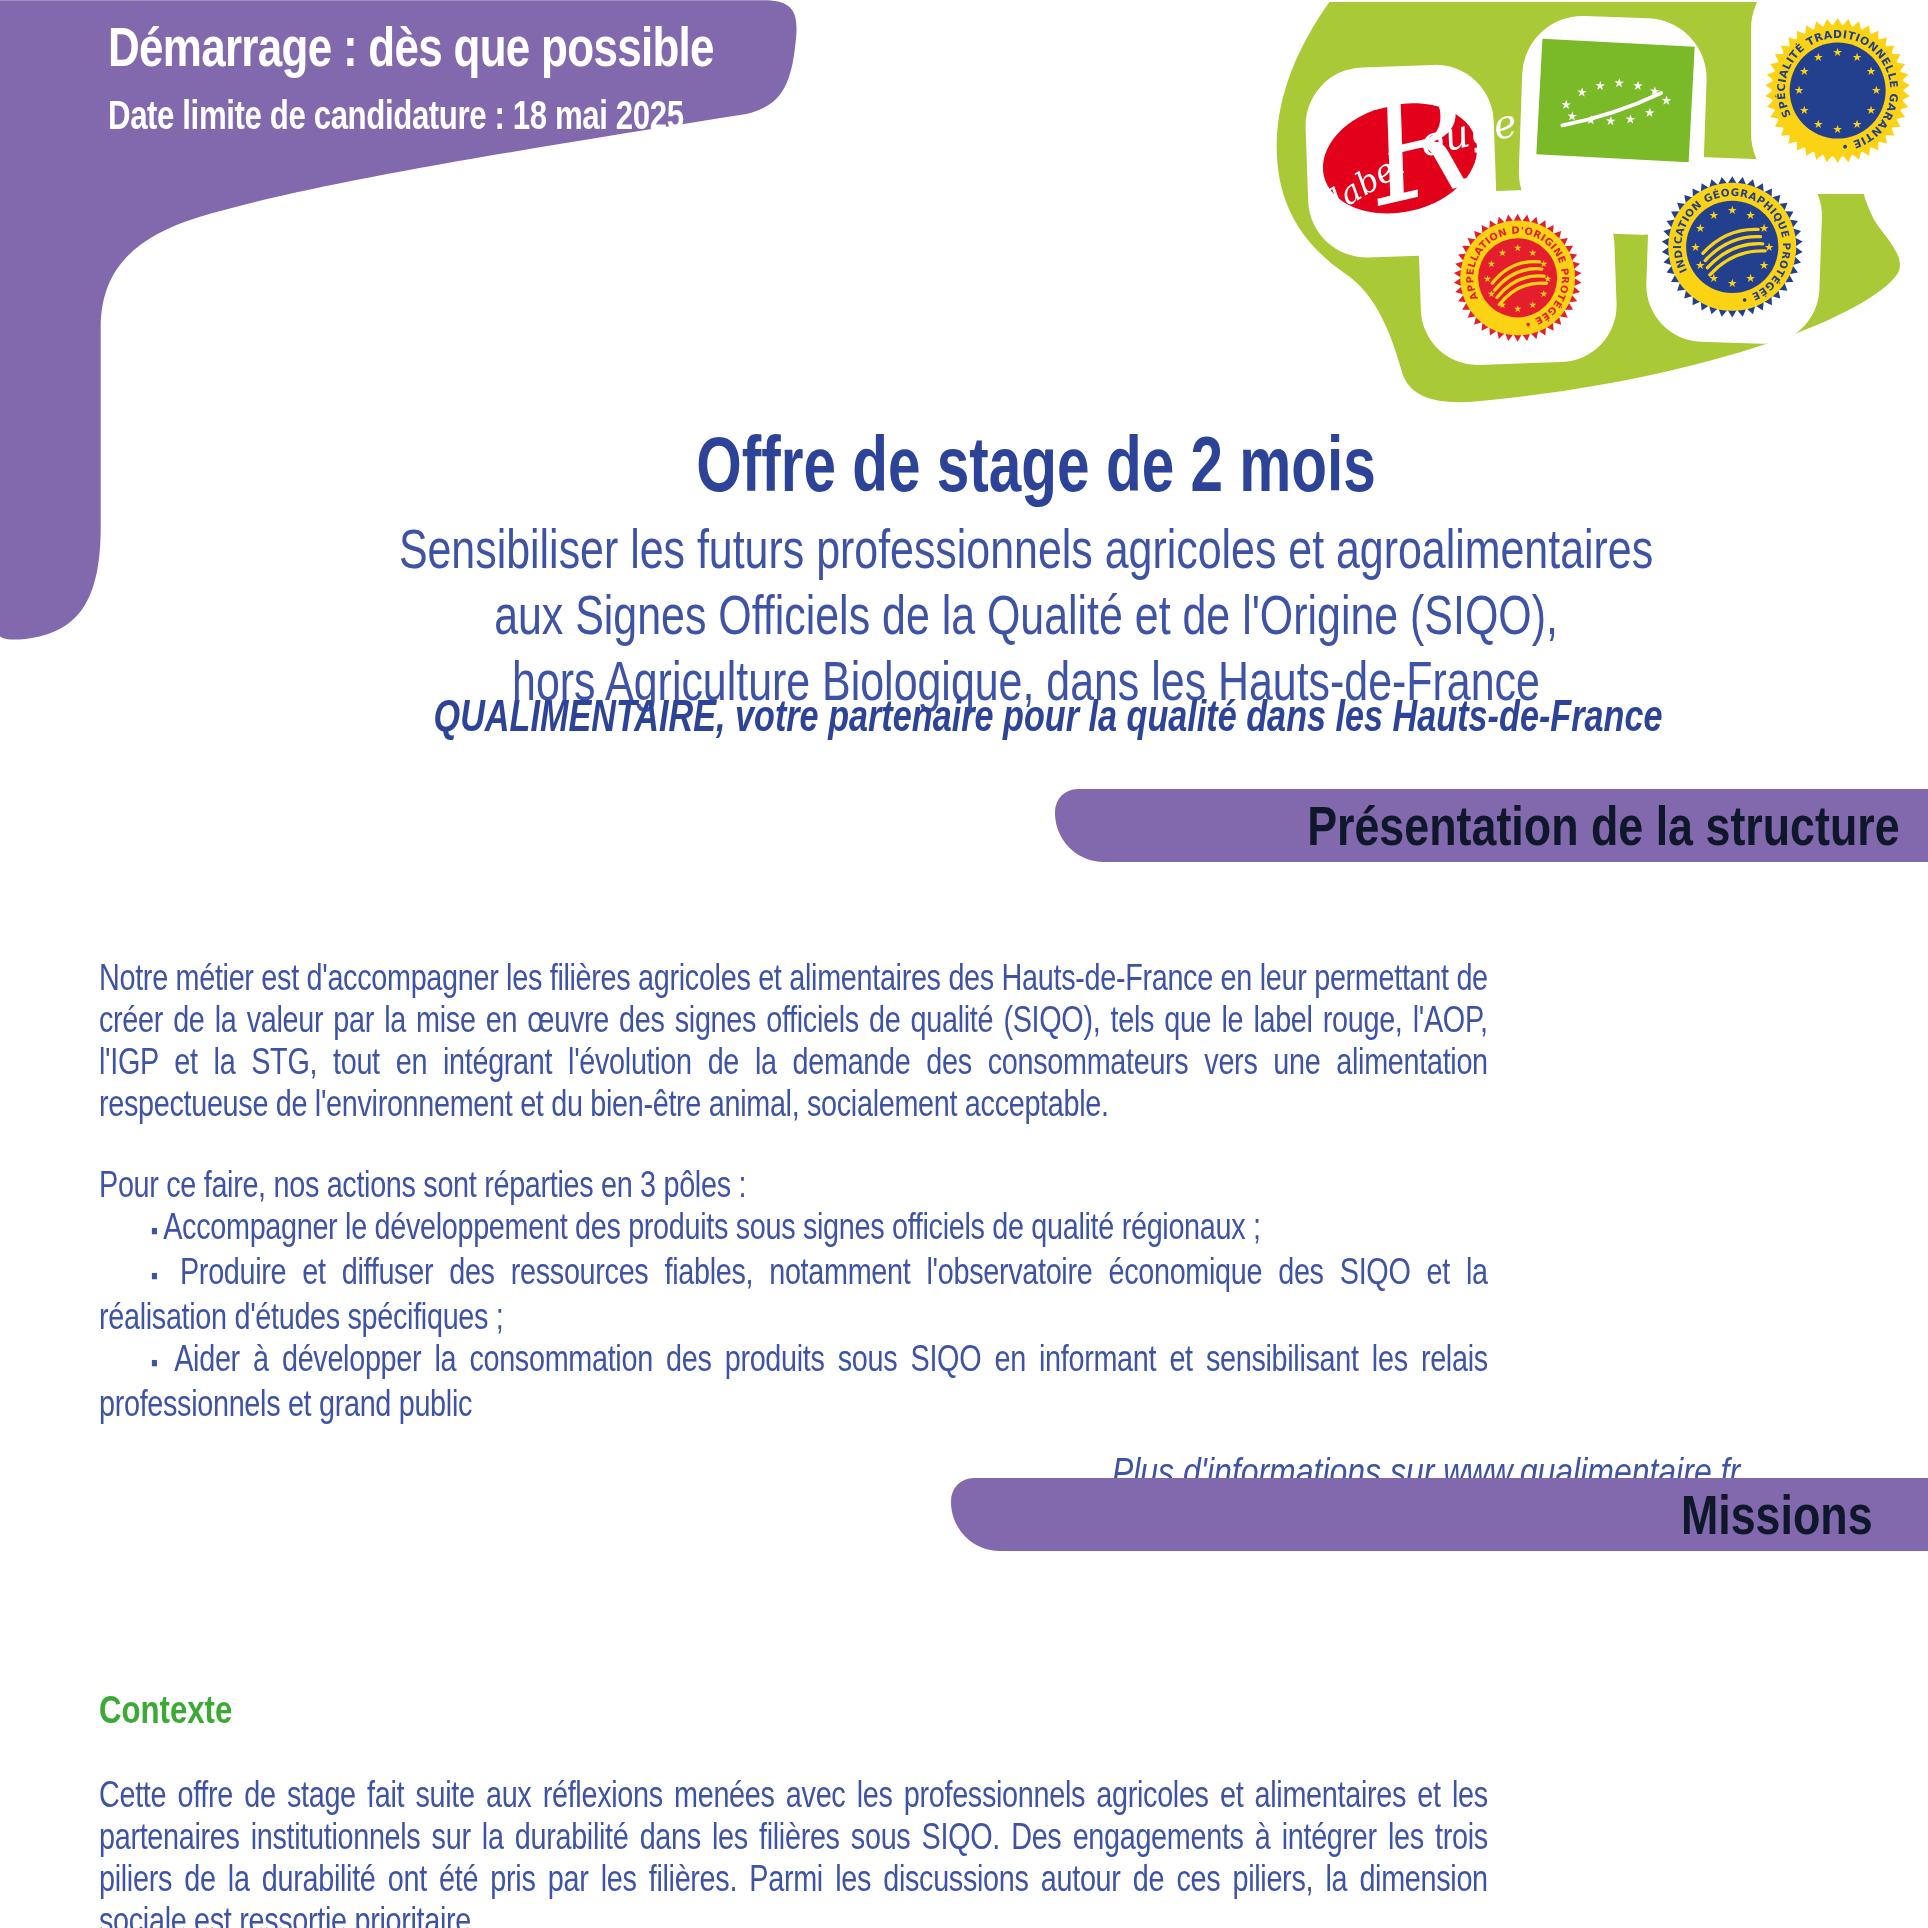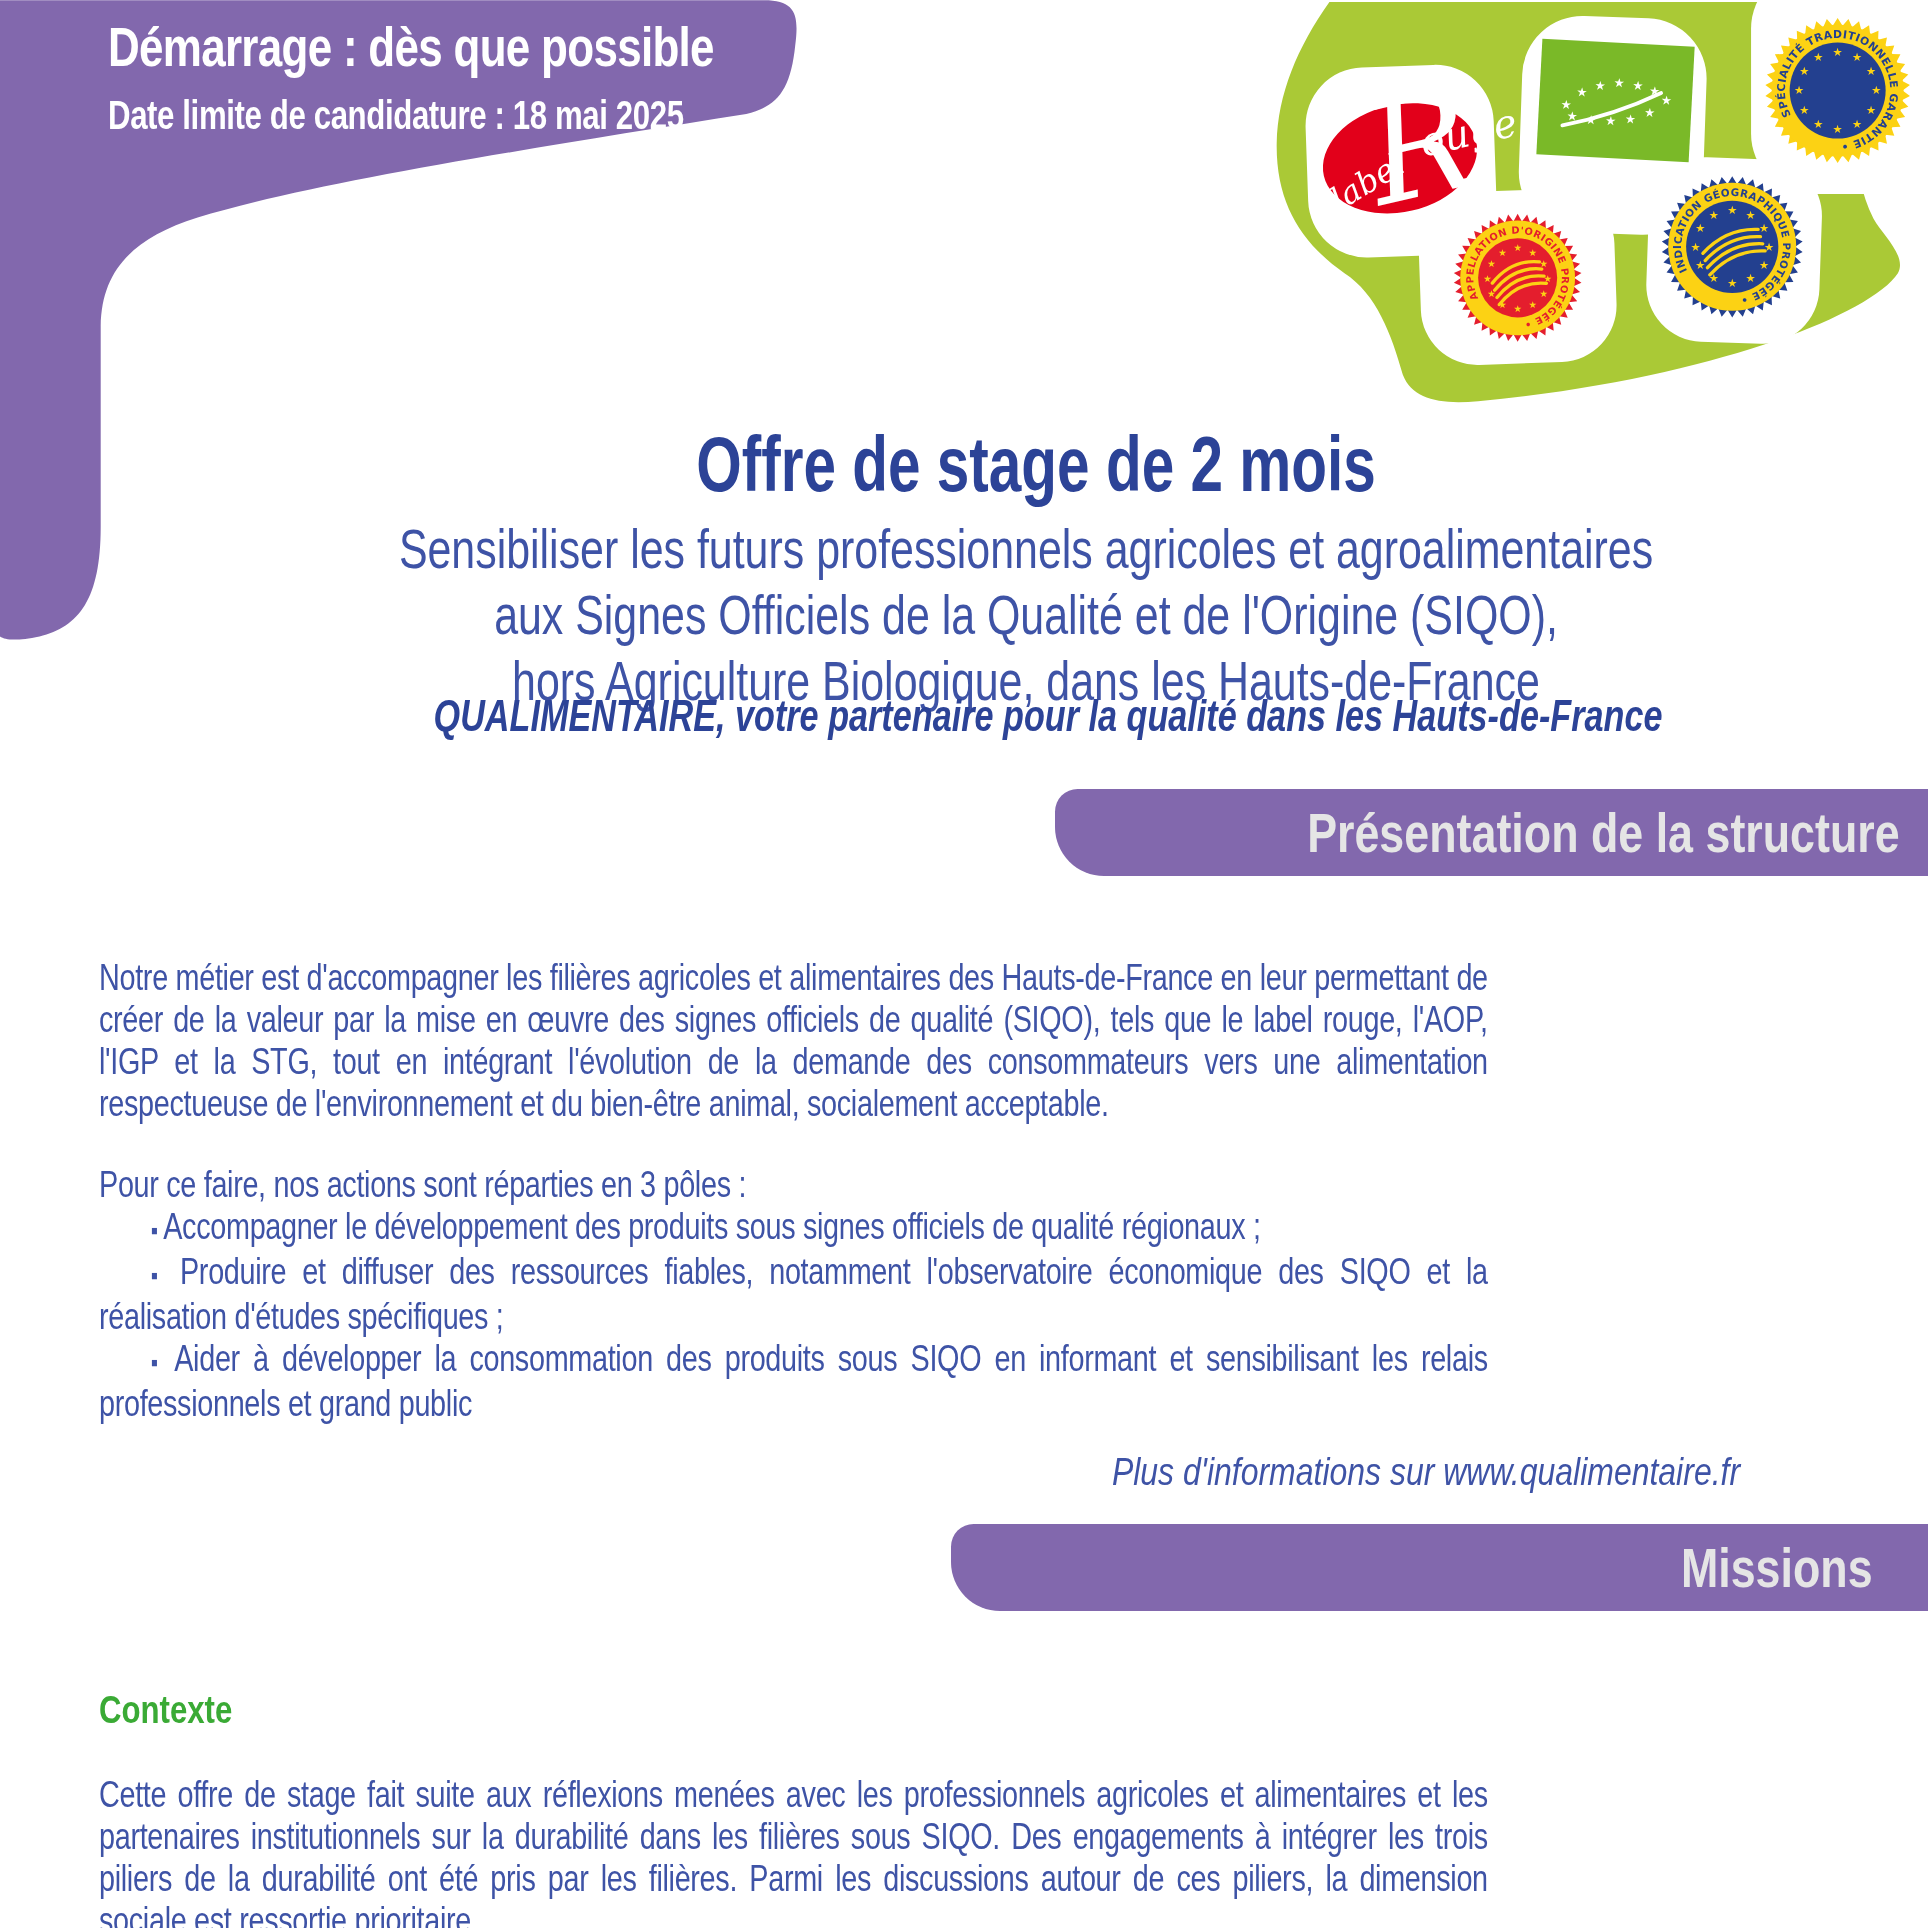--- a/index.html
+++ b/index.html
@@ -16,26 +16,26 @@
   .doc-title{position:absolute;left:1036px;top:420px;font-size:77px;font-weight:bold;
              color:var(--blue-dark);white-space:nowrap;
              transform:translateX(-50%) scaleX(.76);}
   .subtitle{position:absolute;left:1026px;top:516px;font-size:55px;line-height:66px;
             color:var(--blue);text-align:center;white-space:nowrap;
             transform:translateX(-50%) scaleX(.78);}
   .tagline{position:absolute;left:1048px;top:690px;font-size:45px;font-weight:bold;font-style:italic;
            color:var(--blue-dark);white-space:nowrap;
            transform:translateX(-50%) scaleX(.76);}
   
-  .section-bar{position:absolute;right:0;height:87px;background:var(--purple);
+  .section-bar{position:absolute;right:0;height:73px;background:var(--purple);
                border-radius:22.6px 0 0 49px;display:flex;align-items:center;justify-content:flex-end;
-               color:#e5e5e5;font-weight:bold;font-size:56px;z-index:2;}
+               color:#0f172a;font-weight:bold;font-size:56px;z-index:2;}
   .section-bar .lbl{transform:scaleX(.80);transform-origin:right center;white-space:nowrap;}
   .bar-presentation{left:1055px;top:789px;padding-right:28px;}
-  .bar-missions{left:951px;top:1524px;padding-right:55px;}
+  .bar-missions{left:951px;top:1478px;padding-right:55px;}
   
   .para{position:absolute;left:99px;width:1736px;font-size:36px;line-height:42px;
         color:var(--blue);text-align:justify;letter-spacing:-0.4px;
         transform:scaleX(.80);transform-origin:left top;}
   .para p{margin:0;}
   .para p.bullet{text-indent:65px;}
   .para p.bullet::before{content:"▪ ";font-size:25.4px;}
   .info-line{position:absolute;right:188px;top:1450px;font-size:39px;font-style:italic;
              color:var(--blue);white-space:nowrap;transform:scaleX(.82);transform-origin:right top;}
   .context-heading{position:absolute;left:99px;top:1689px;font-size:38px;font-weight:bold;

